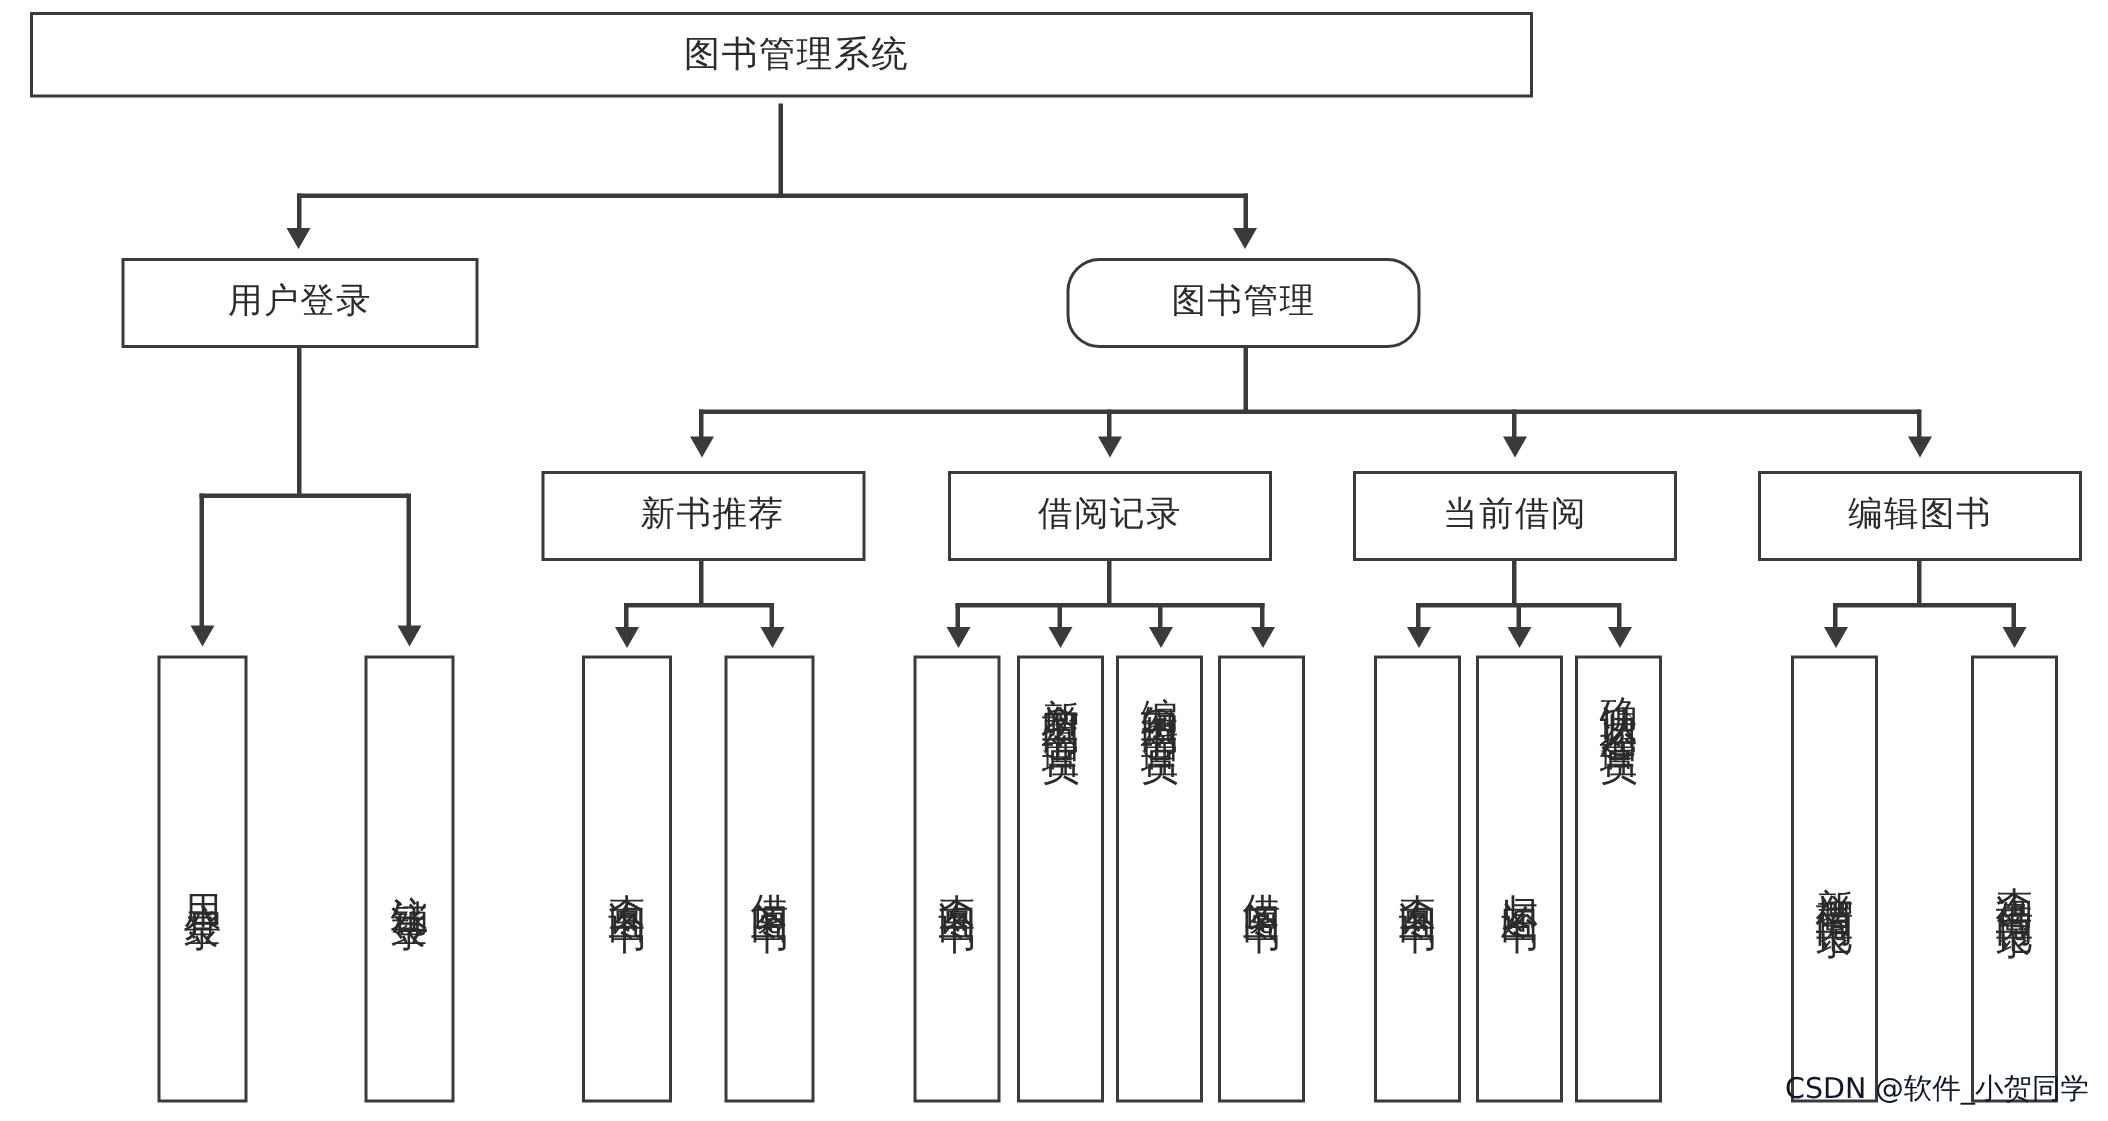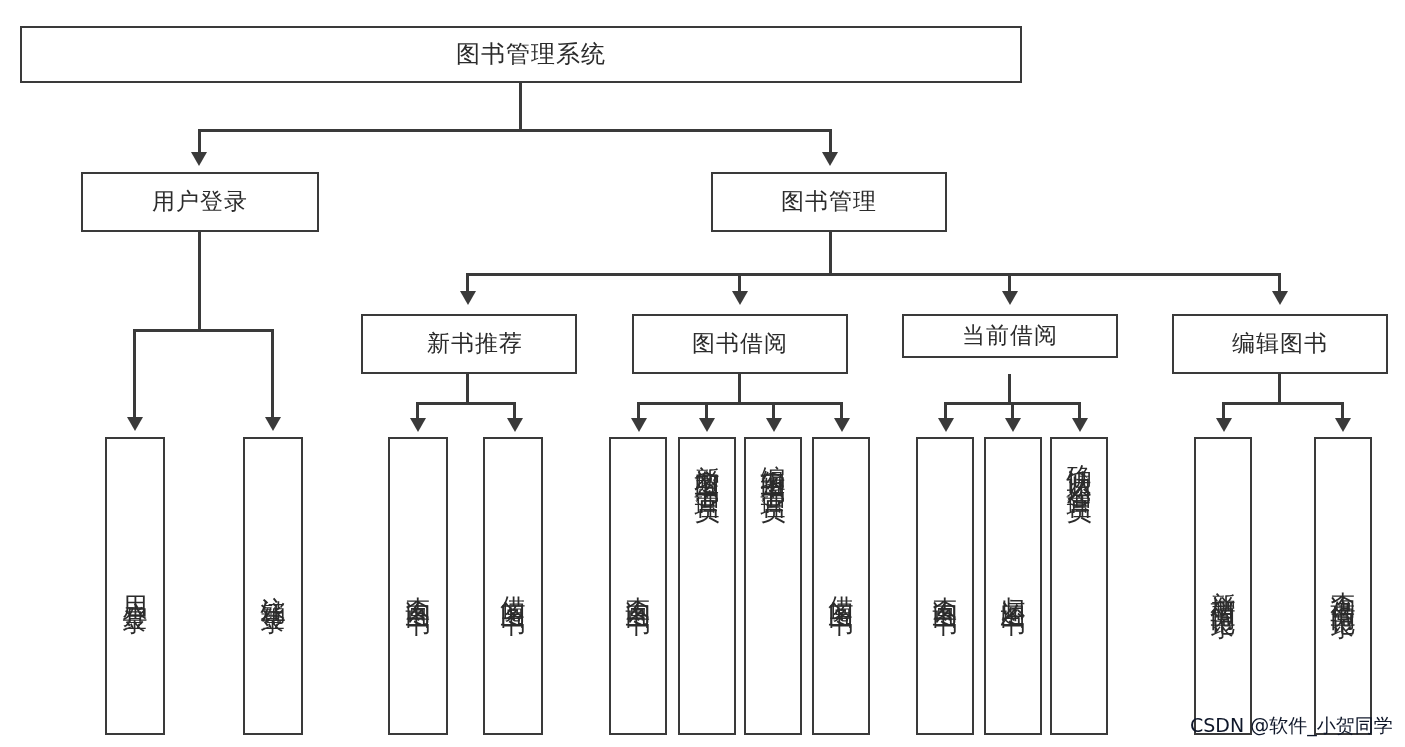--- a/index.html
+++ b/index.html
@@ -145,41 +145,41 @@
   <div class="line v" style="left:1078px; top:402px; height:18px;"></div>
   <div class="arrow" style="left:1072px; top:418px;"></div>
 
   <div class="line v" style="left:1278px; top:374px; height:30px;"></div>
   <div class="line h" style="left:1222px; top:402px; width:122px;"></div>
   <div class="line v" style="left:1222px; top:402px; height:18px;"></div>
   <div class="arrow" style="left:1216px; top:418px;"></div>
   <div class="line v" style="left:1341px; top:402px; height:18px;"></div>
   <div class="arrow" style="left:1335px; top:418px;"></div>
 
-  <div class="node horiz root" style="left:20px; top:26px; width:1002px; height:57px;padding-left:20px;">
+  <div class="node horiz root" style="left:20px; top:8px; width:1002px; height:57px;padding-left:20px;">
     <span class="node-label">图书管理系统</span>
   </div>
 
   <div class="node horiz" style="left:81px; top:172px; width:238px; height:60px;">
     <span class="node-label">用户登录</span>
   </div>
 
-  <div class="node horiz" style="left:711px; top:172px; width:236px; height:60px;">
+  <div class="node horiz" style="left:711px; top:172px; width:236px; height:60px;border-radius:22px;">
     <span class="node-label">图书管理</span>
   </div>
 
   <div class="node horiz" style="left:361px; top:314px; width:216px; height:60px;padding-left:12px;">
     <span class="node-label">新书推荐</span>
   </div>
 
   <div class="node horiz" style="left:632px; top:314px; width:216px; height:60px;">
-    <span class="node-label">图书借阅</span>
-  </div>
-
-  <div class="node horiz" style="left:902px; top:314px; width:216px; height:44px;">
+    <span class="node-label">借阅记录</span>
+  </div>
+
+  <div class="node horiz" style="left:902px; top:314px; width:216px; height:60px;">
     <span class="node-label">当前借阅</span>
   </div>
 
   <div class="node horiz" style="left:1172px; top:314px; width:216px; height:60px;">
     <span class="node-label">编辑图书</span>
   </div>
 
   <div class="node vert mid" style="left:105px; top:437px; width:60px; height:298px; align-items:center; padding-top:0;">
     <span class="node-label">用户登录</span>
   </div>

